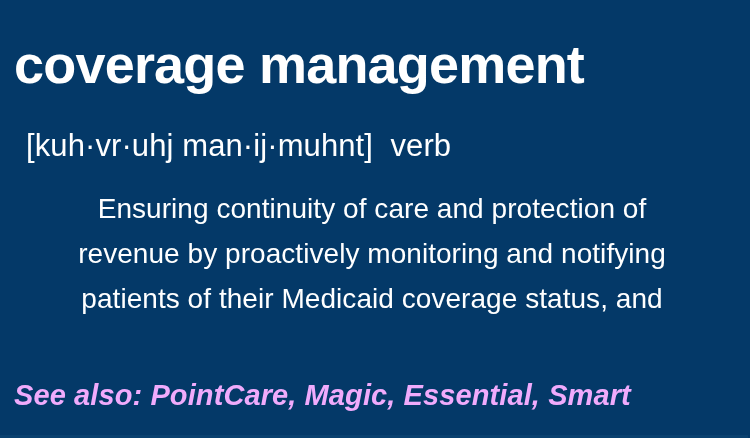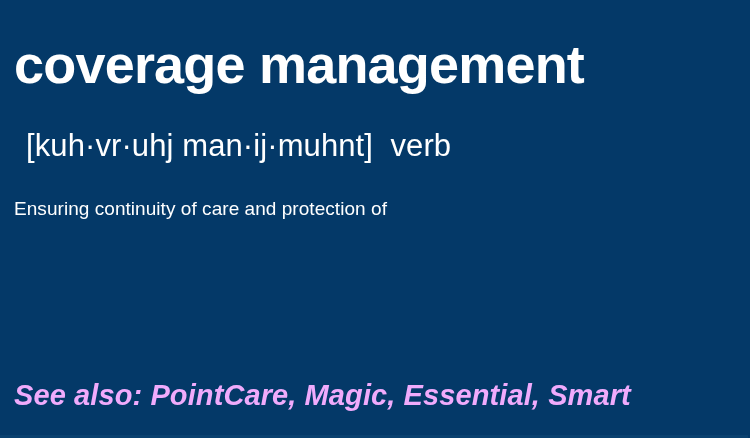--- a/index.html
+++ b/index.html
@@ -56,25 +56,26 @@
     white-space: pre;
     letter-spacing: 0.1px;
     margin-left: 12px;
   }
 
   #definition {
     position: absolute;
     left: 14px;
     top: 186px;
     width: 716px;
-    font-size: 19px;
+    font-size: 28px;
     line-height: 45px;
     font-weight: 400;
     color: #ffffff;
     letter-spacing: 0.05px;
+    text-align: center;
   }
   #definition .defline {
     display: block;
     white-space: nowrap;
   }
 
   #see-also {
     position: absolute;
     left: 14px;
     top: 376px;
@@ -91,18 +92,20 @@
 <body>
 
 <div id="card">
 
   <h1 id="term">coverage management</h1>
 
   <div id="pronunciation">[kuh·vr·uhj man·ij·muhnt]  verb</div>
 
   <div id="definition">
     <span class="defline">Ensuring continuity of care and protection of</span>
+    <span class="defline">revenue by proactively monitoring and notifying</span>
+    <span class="defline">patients of their Medicaid coverage status, and</span>
   </div>
 
   <div id="see-also">See also: PointCare, Magic, Essential, Smart</div>
 
   <div id="bottom-edge"></div>
 </div>
 
 </body></html>

